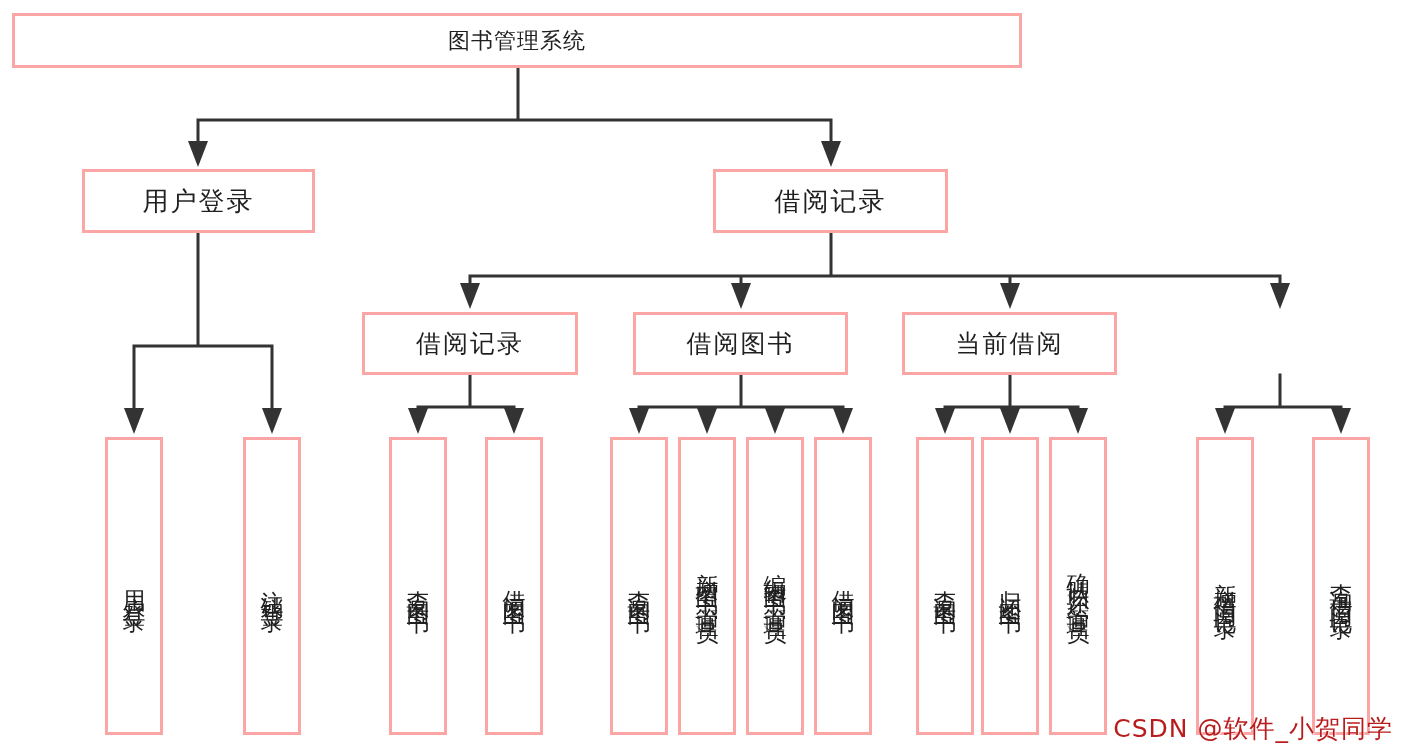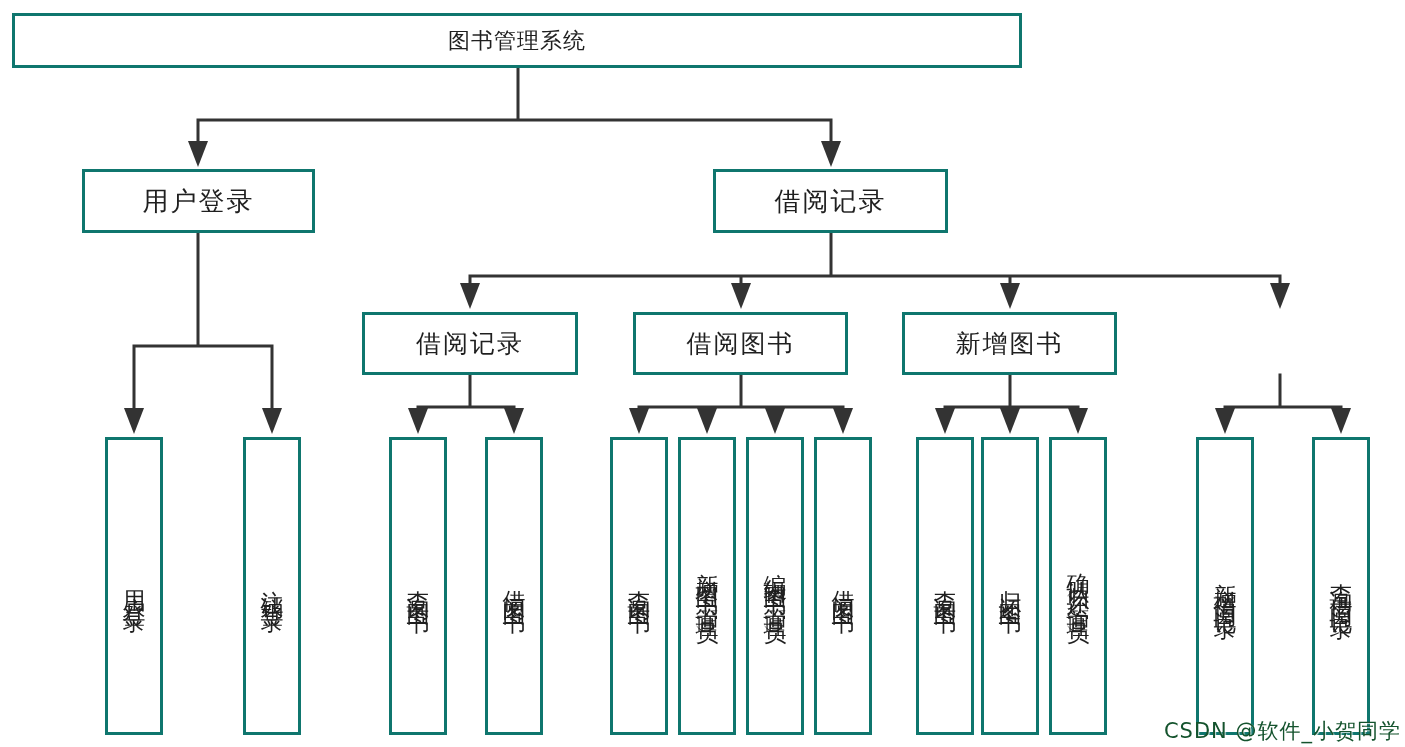--- a/index.html
+++ b/index.html
@@ -4,21 +4,21 @@
 <style>
   html,body{margin:0;padding:0;background:#fff;}
   .stage{
     position:relative;width:1405px;height:747px;background:#fff;overflow:hidden;
     font-family:"DejaVu Sans","Liberation Sans",sans-serif;
     color:#1f1f1f;
   }
   .connector-layer{position:absolute;left:0;top:0;z-index:1;}
   .box{
     position:absolute;z-index:2;box-sizing:border-box;
-    border:3px solid #0f766e;background:#ffffff;
+    border:3px solid #fca5a5;background:#ffffff;
     display:flex;align-items:center;justify-content:center;
     text-align:center;
   }
   .root-box{left:12px;top:13px;width:1010px;height:55px;font-size:22px;letter-spacing:1px;}
   .l2-box{top:169px;height:64px;font-size:26px;letter-spacing:2px;}
   .l2-a{left:82px;width:233px;}
   .l2-b{left:713px;width:235px;}
   .l3-box{top:312px;height:63px;font-size:25px;letter-spacing:2px;}
   .l3-a{left:362px;width:216px;}
   .l3-b{left:633px;width:215px;}
@@ -28,22 +28,22 @@
   .leaf > span{
     writing-mode:vertical-rl;text-orientation:mixed;
     font-size:23px;letter-spacing:7px;line-height:1;
     white-space:nowrap;
   }
   .lf1{left:105px;} .lf2{left:243px;} .lf3{left:389px;} .lf4{left:485px;}
   .lf5{left:610px;} .lf6{left:678px;} .lf7{left:746px;} .lf8{left:814px;}
   .lf9{left:916px;} .lf10{left:981px;} .lf11{left:1049px;}
   .lf12{left:1196px;} .lf13{left:1312px;}
   .watermark{
-    position:absolute;right:4px;bottom:2px;z-index:3;
-    font-size:21px;color:#14532d;letter-spacing:1px;
+    position:absolute;right:12px;bottom:2px;z-index:3;
+    font-size:25px;color:#b91c1c;letter-spacing:1px;
     text-shadow:1px 1px 1px rgba(255,255,255,0.85);
   }
 </style>
 </head>
 <body>
 
 <div class="stage">
 
   <svg class="connector-layer" width="1405" height="747" viewBox="0 0 1405 747" aria-hidden="true">
     <g stroke="#333333" stroke-width="3" fill="none" stroke-linecap="square">
@@ -99,21 +99,21 @@
     <span>借阅记录</span>
   </div>
 
   <div class="box l3-box l3-a">
     <span>借阅记录</span>
   </div>
   <div class="box l3-box l3-b">
     <span>借阅图书</span>
   </div>
   <div class="box l3-box l3-c">
-    <span>新增图书</span>
+    <span>当前借阅</span>
   </div>
 
   <div class="box leaf lf1">
     <span>用户登录</span>
   </div>
   <div class="box leaf lf2">
     <span>注销登录</span>
   </div>
   <div class="box leaf lf3">
     <span>查询图书</span>

